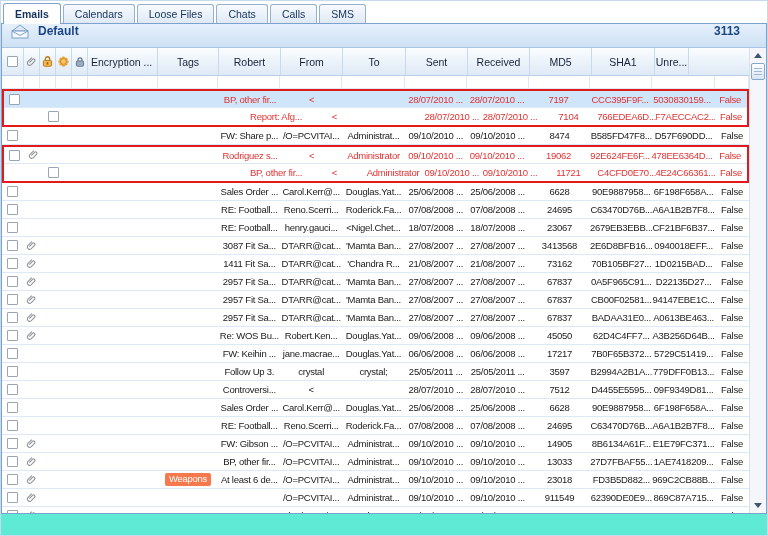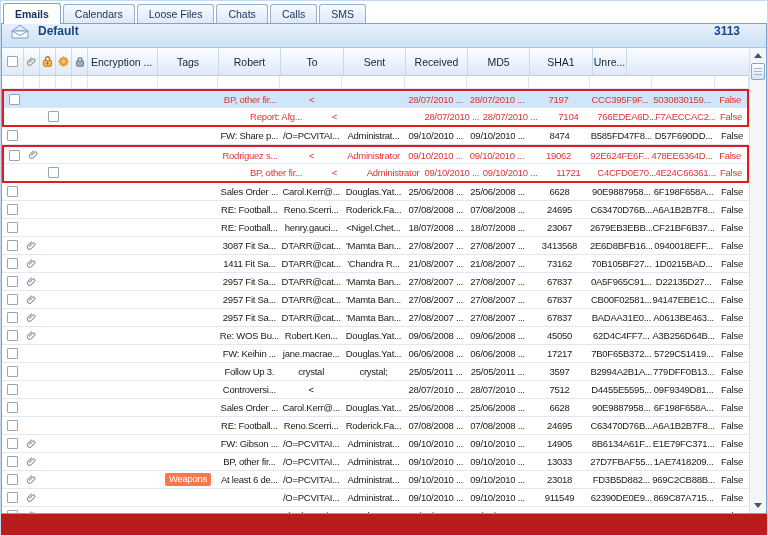--- a/index.html
+++ b/index.html
@@ -1,19 +1,19 @@
 <!DOCTYPE html>
 <html><head>
 <meta charset="utf-8">
 <style>
   * { margin:0; padding:0; box-sizing:border-box; }
   html,body { background:#fff; }
   #window {
     position:relative; width:768px; height:536px; overflow:hidden;
-    font-family:"Liberation Sans", sans-serif; background:#b91c1c;
+    font-family:"Liberation Sans", sans-serif; background:#5eead4;
     border:1px solid #c7d9ec;
   }
   
   .tabbar { position:absolute; top:0; left:0; right:0; height:22px;
     display:flex; align-items:flex-end; padding-left:2px; gap:2px; background:#fff; }
   .tab { height:19px; padding:0 11px; display:flex; align-items:center;
     font-size:10.5px; color:#13325e; background:linear-gradient(#f8fbfe,#dfe9f5);
     border:1px solid #95b0d0; border-bottom:none; border-radius:3px 3px 0 0; cursor:default; }
   .tab.active { height:21px; background:#fff; font-weight:bold; position:relative; z-index:3;
     margin-bottom:-1px; border-color:#7da2ce; }
@@ -128,20 +128,21 @@
         </div>
         <div class="hcell" style="width: 16px;">
           <svg width="12" height="12" viewBox="0 0 12 12">
             <path d="M4 5.2 V3.8 a2 2 0 0 1 4 0 V5.2" fill="none" stroke="#5c7086" stroke-width="1.2"></path>
             <rect x="2.4" y="5" width="7.2" height="5.2" rx="1" fill="#9badc2" stroke="#5c7086" stroke-width="0.9"></rect>
           </svg>
         </div>
         <div class="hcell hleft" style="width: 70px;">Encryption ...</div>
         <div class="hcell" style="width: 61px;">Tags</div>
         <div class="hcell" style="width: 62px;">Robert</div>
+        <div class="hcell" style="width: 62px;">From</div>
         <div class="hcell" style="width: 63px;">To</div>
         <div class="hcell" style="width: 62px;">Sent</div>
         <div class="hcell" style="width: 62px;">Received</div>
         <div class="hcell" style="width: 62px;">MD5</div>
         <div class="hcell" style="width: 63px;">SHA1</div>
         <div class="hcell" style="width: 34px;">Unre...</div>
       </div>
     <div class="filterrow" id="filterrow">
         <div class="fcell" style="width: 22px;"></div>
         <div class="fcell" style="width: 16px;"></div>

